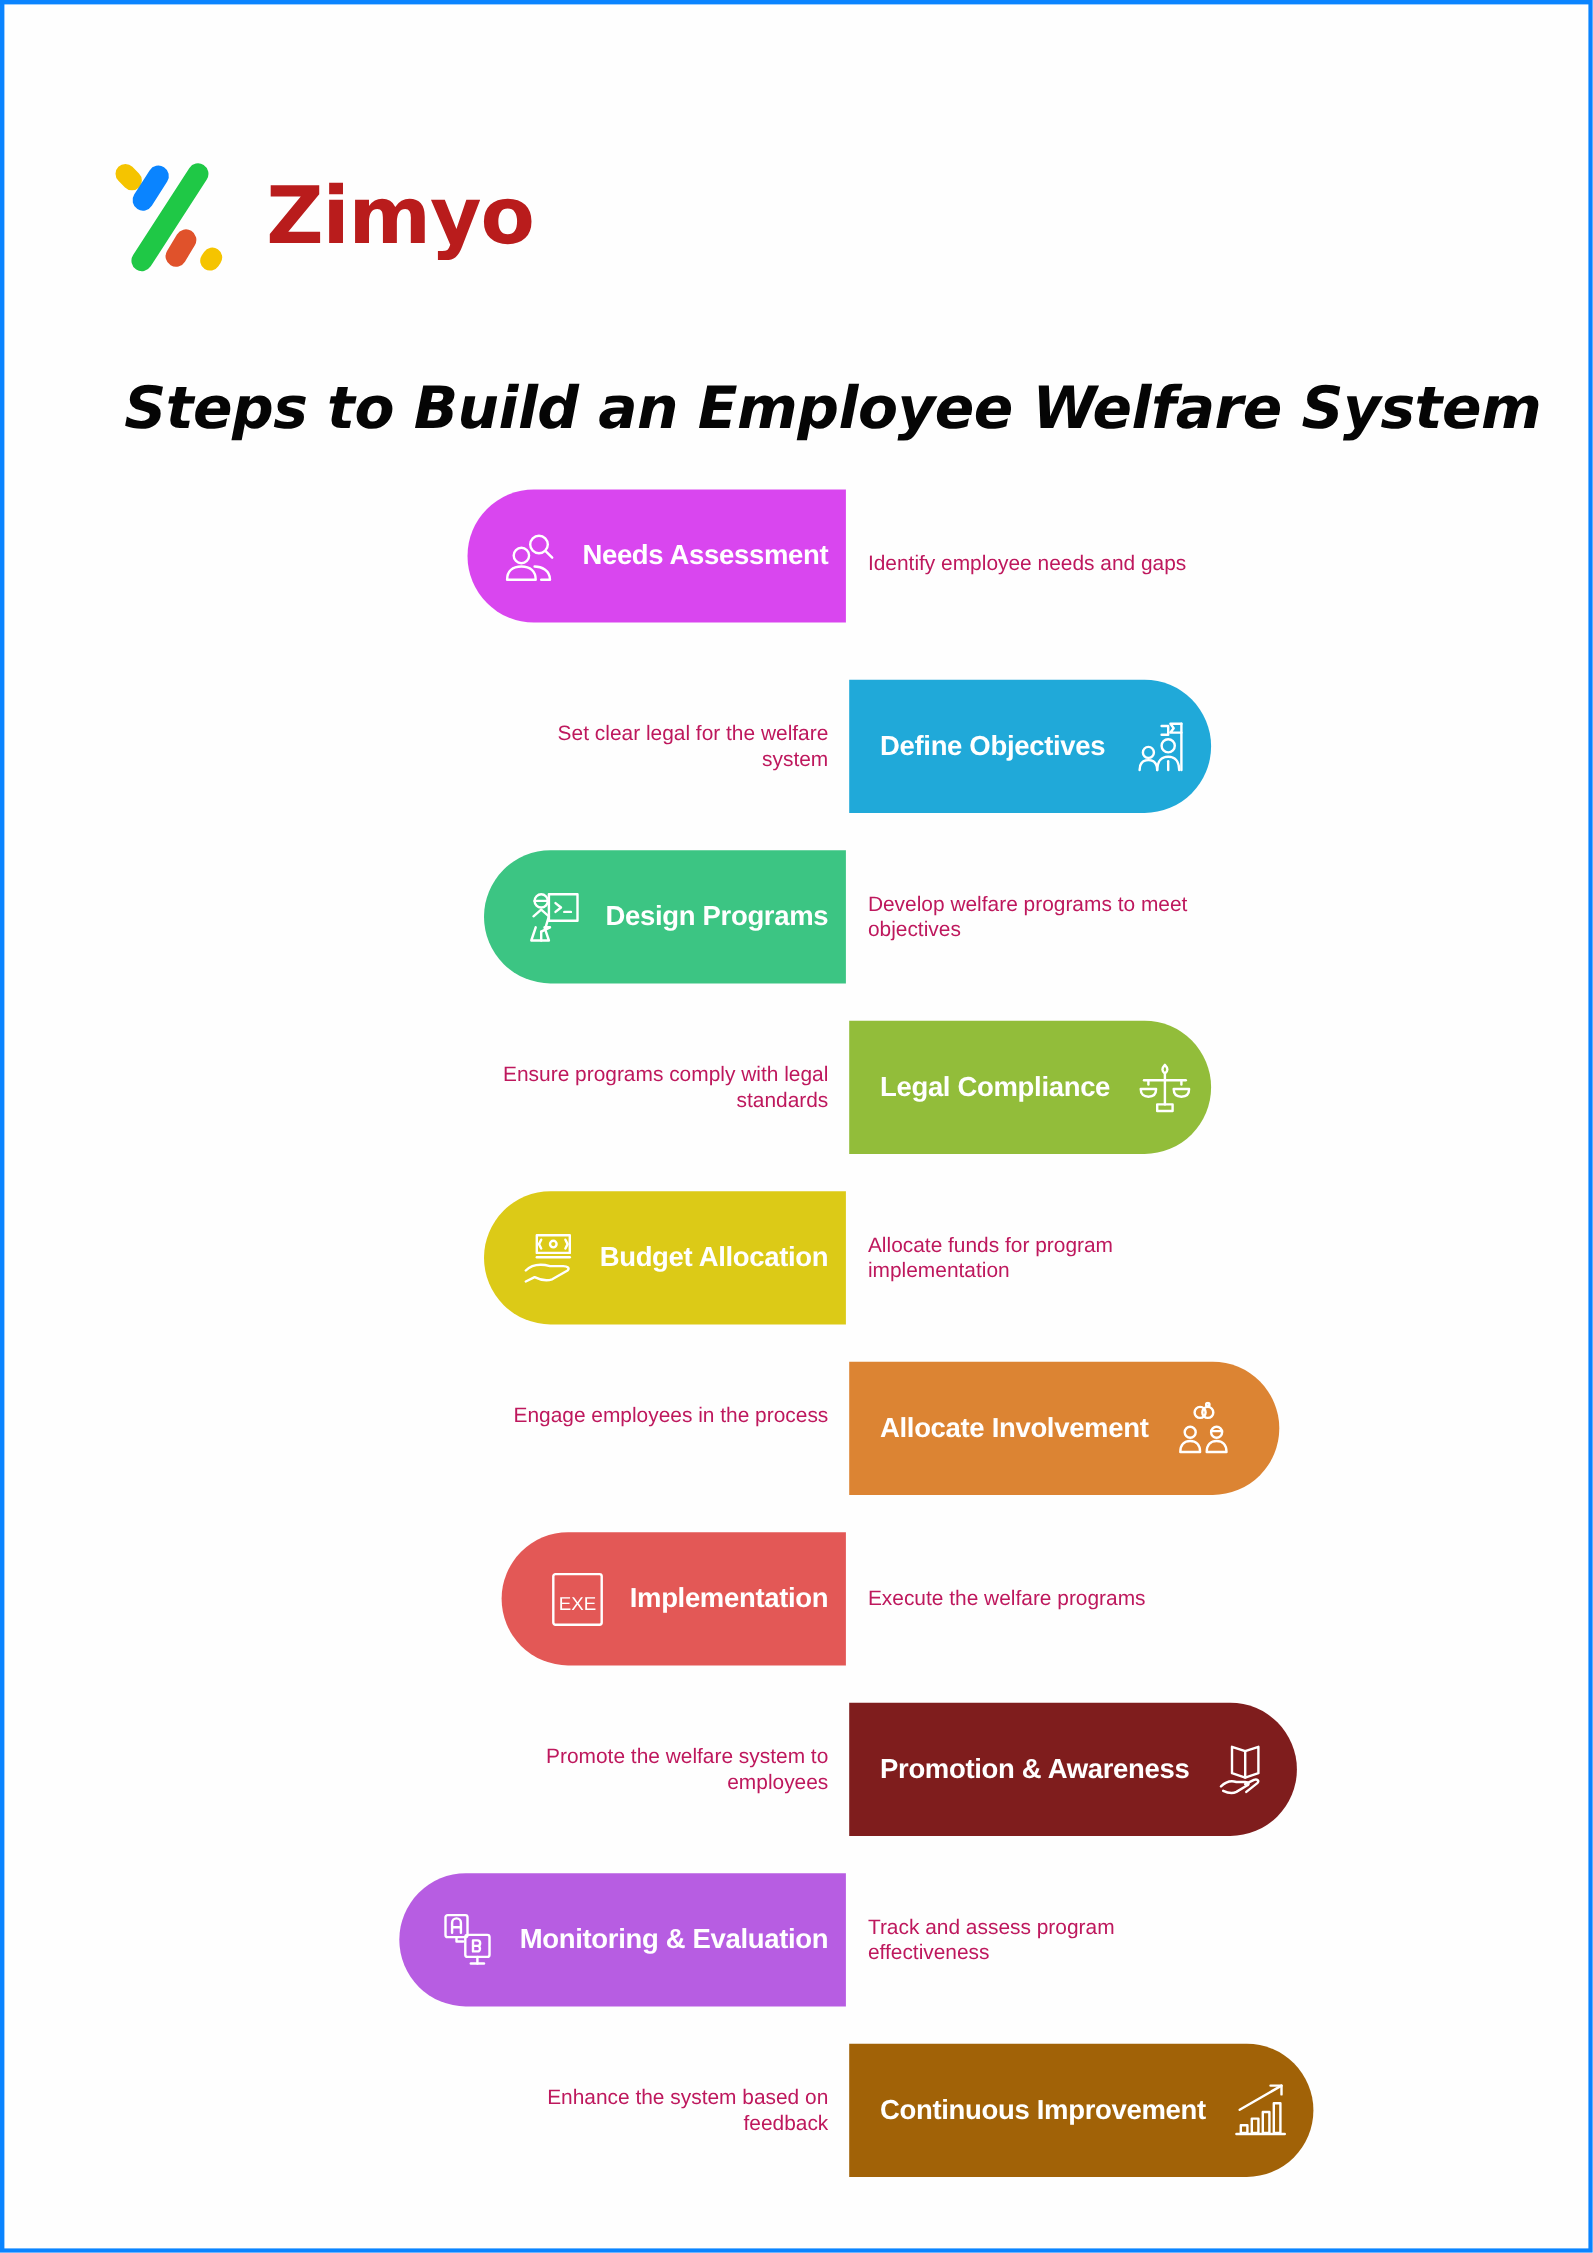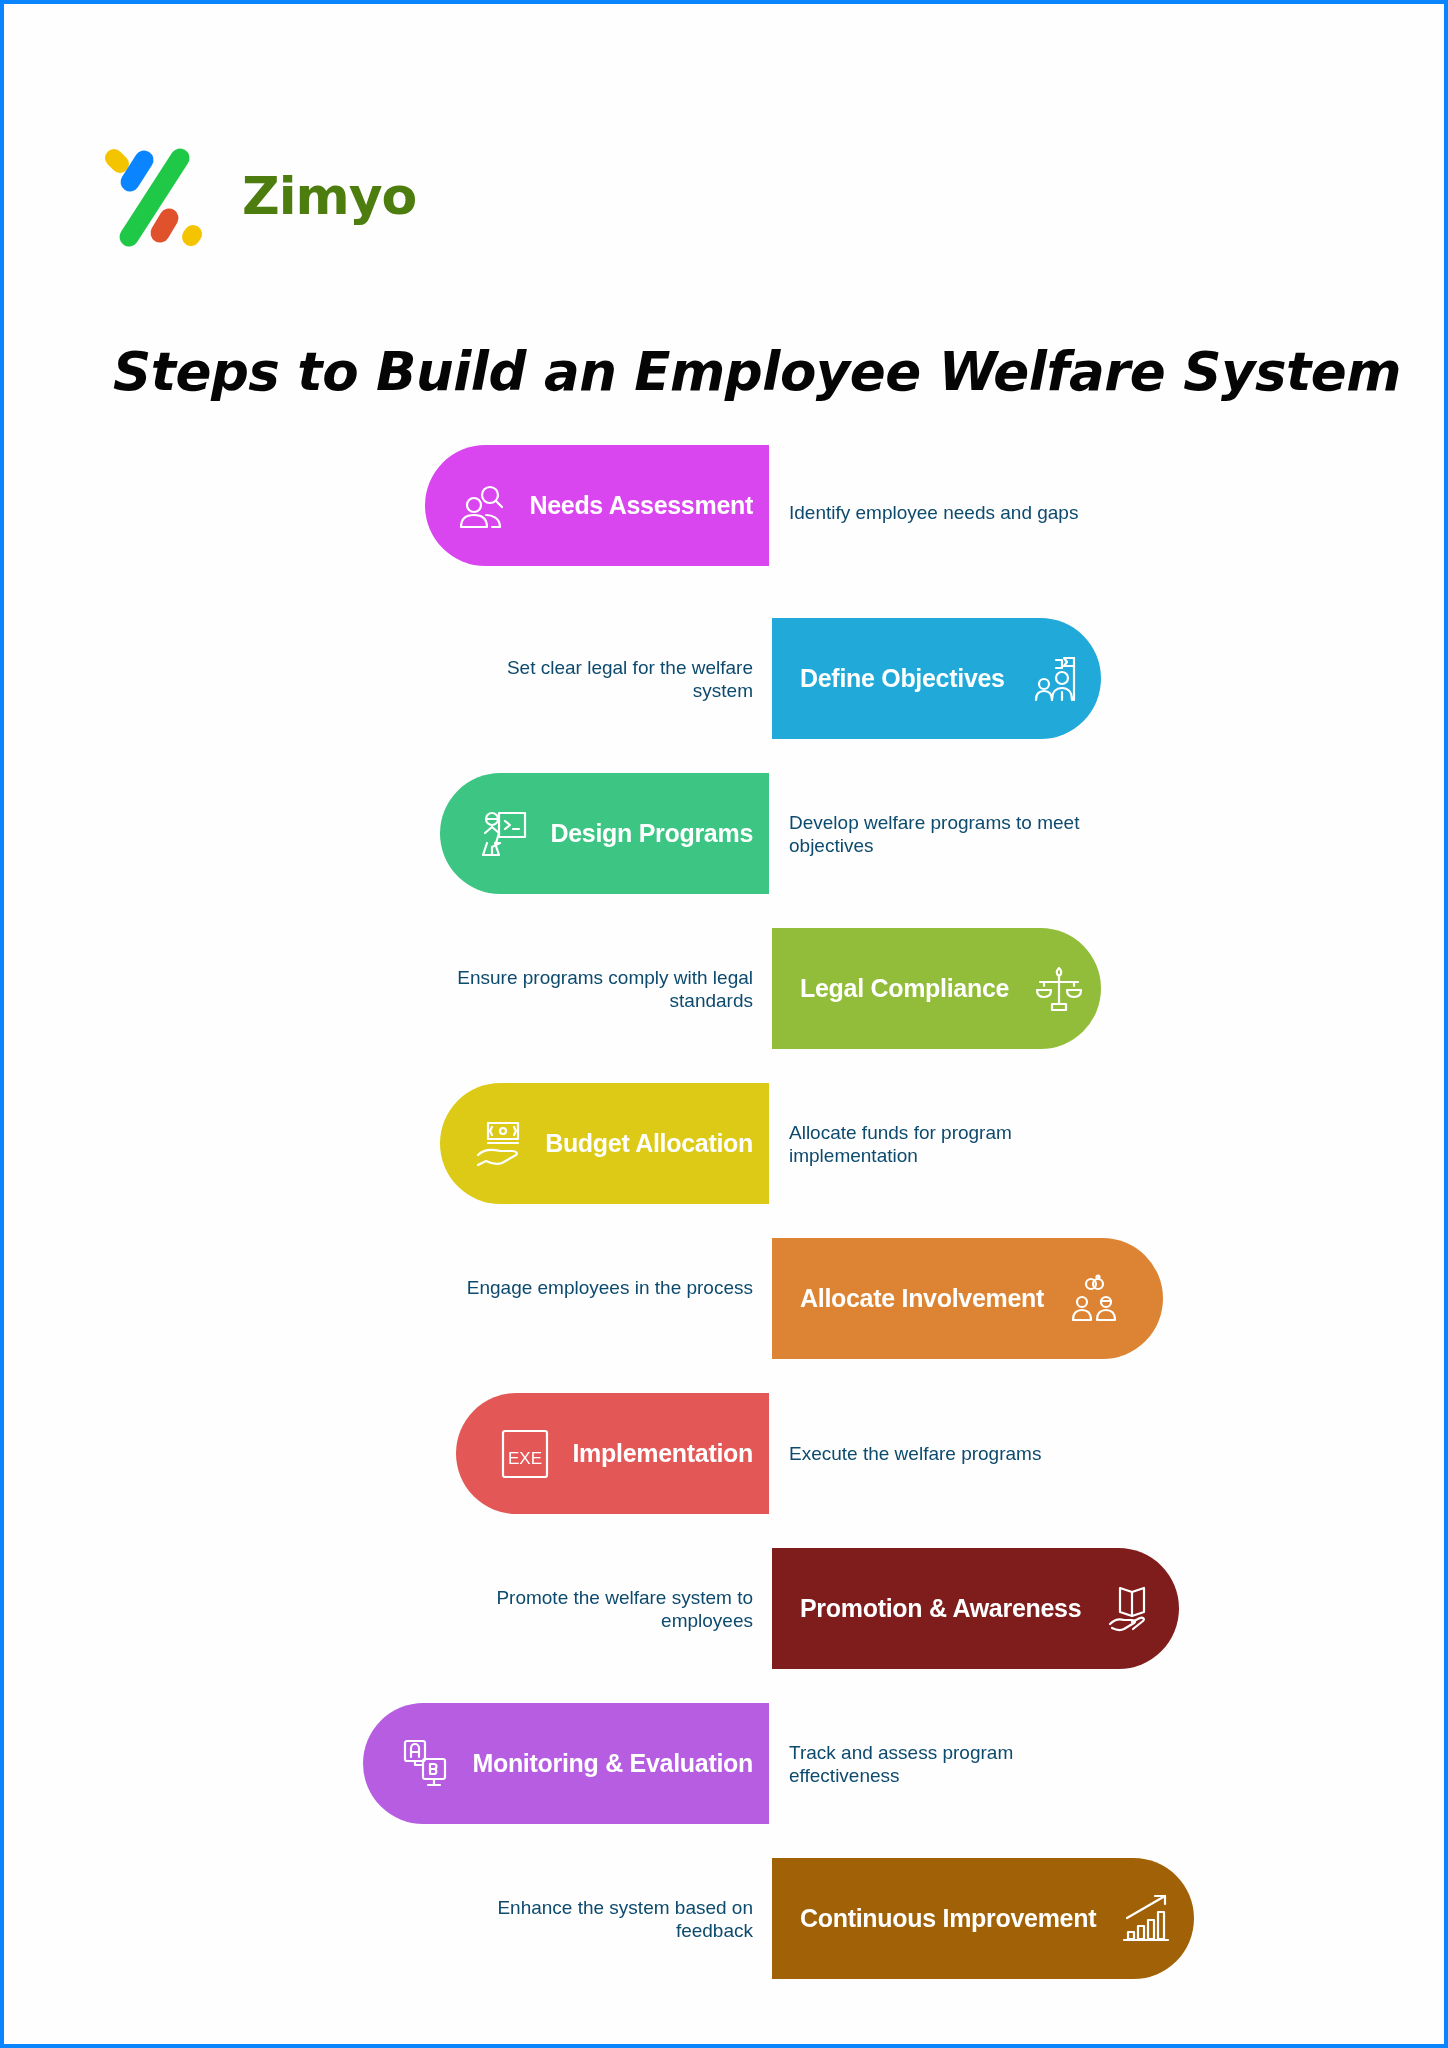--- a/index.html
+++ b/index.html
@@ -1,30 +1,30 @@
 <!DOCTYPE html>
 <html><head>
 <meta charset="utf-8">
 <style>
   * { box-sizing: border-box; margin: 0; padding: 0; }
   html, body { width: 1448px; height: 2048px; background: #fdfdfd; overflow: hidden; }
   body { position: relative; font-family: "Liberation Sans", sans-serif; }
   .frame { position: absolute; left: 0; top: 0; width: 1448px; height: 2048px; border: 4px solid #0a84ff; background: #fefefe; }
   .logo { position: absolute; left: 100px; top: 142px; width: 380px; height: 110px; }
   .logo svg { position: absolute; left: 0; top: 0; }
-  .logo-text { position: absolute; left: 142px; top: 14px; font-family: "DejaVu Sans", sans-serif; font-weight: bold; font-size: 52px; letter-spacing: -1px; color: #4d7c0f; line-height: 80px; }
+  .logo-text { position: absolute; left: 142px; top: 14px; font-family: "DejaVu Sans", sans-serif; font-weight: bold; font-size: 72px; letter-spacing: -1px; color: #b91c1c; line-height: 80px; }
   .title { position: absolute; left: 0; width: 1448px; top: 334px; text-align: center; padding-left: 66px; font-family: "DejaVu Sans", sans-serif; font-weight: bold; font-size: 53px; color: #050505; letter-spacing: -0.5px; line-height: 76px; font-style: italic; }
   .step { position: absolute; height: 121px; display: flex; align-items: center; color: #fff; }
   .step.left { border-radius: 60.5px 0 0 60.5px; justify-content: flex-end; padding-right: 16px; }
   .step.right { border-radius: 0 60.5px 60.5px 0; justify-content: flex-start; padding-left: 28px; }
   .step-label { font-family: "Liberation Sans", sans-serif; font-weight: bold; font-size: 25px; color: #ffffff; white-space: nowrap; letter-spacing: -0.3px; }
   .step .icon { width: 52px; height: 52px; flex: 0 0 52px; display: flex; align-items: center; justify-content: center; }
   .step.left .icon { margin-right: 20px; }
   .step.right .icon { margin-left: 24px; }
-  .desc { position: absolute; font-family: "Liberation Sans", sans-serif; font-size: 19px; line-height: 23px; color: #0c4a6e; width: 300px; }
+  .desc { position: absolute; font-family: "Liberation Sans", sans-serif; font-size: 19px; line-height: 23px; color: #be185d; width: 300px; }
   .desc.r { left: 789px; text-align: left; }
   .desc.l { left: 453px; text-align: right; width: 300px; }
 </style>
 </head>
 <body>
 
 <div class="frame"></div>
 
 <div class="logo">
   <svg width="110" height="110" viewBox="0 0 110 110">

